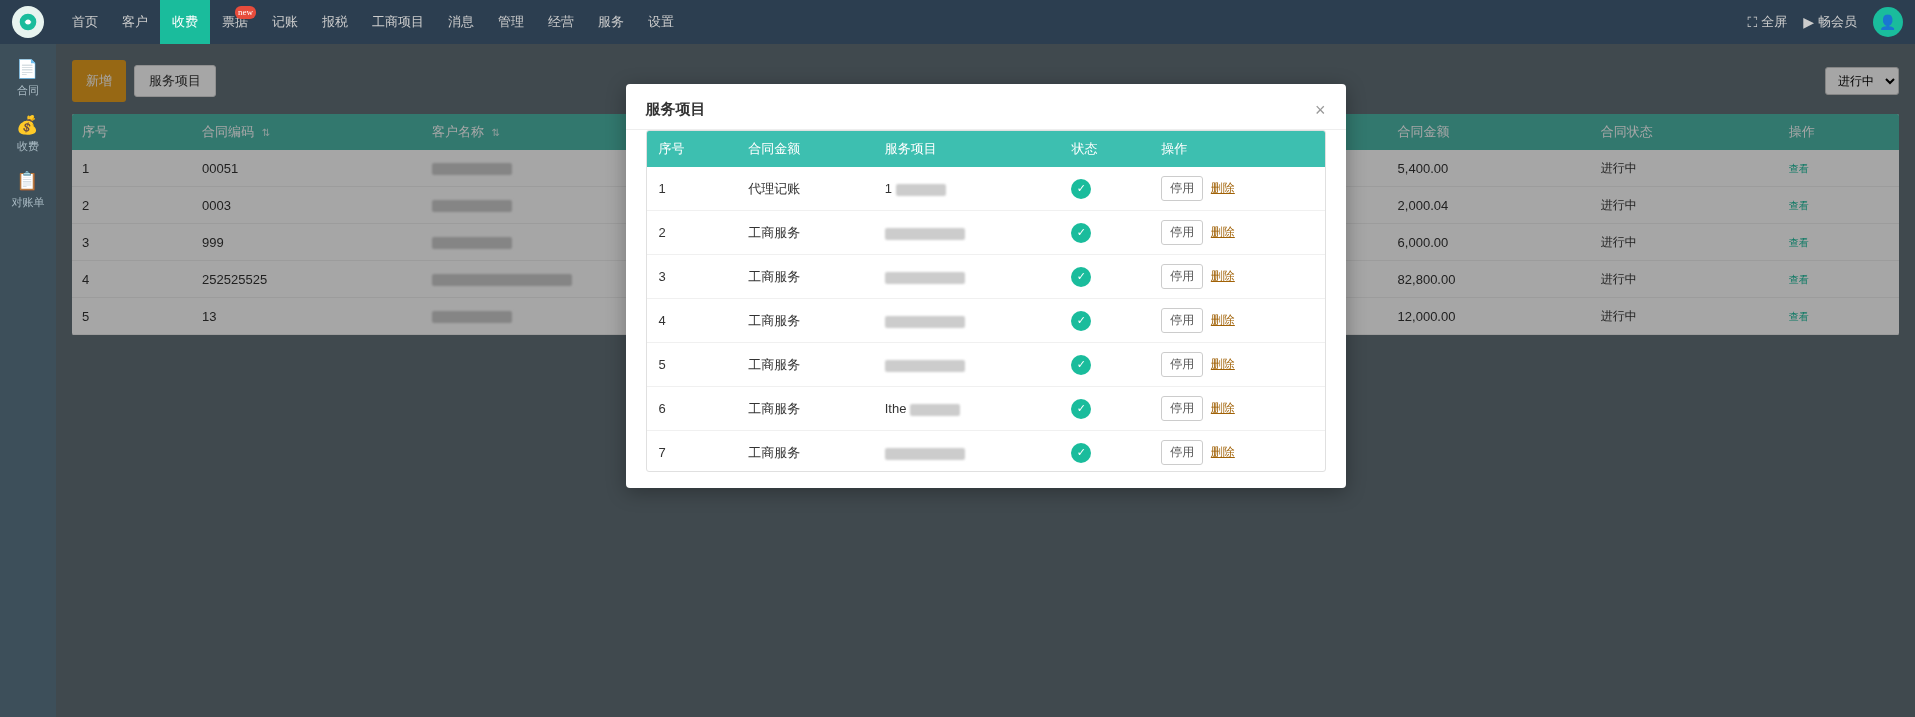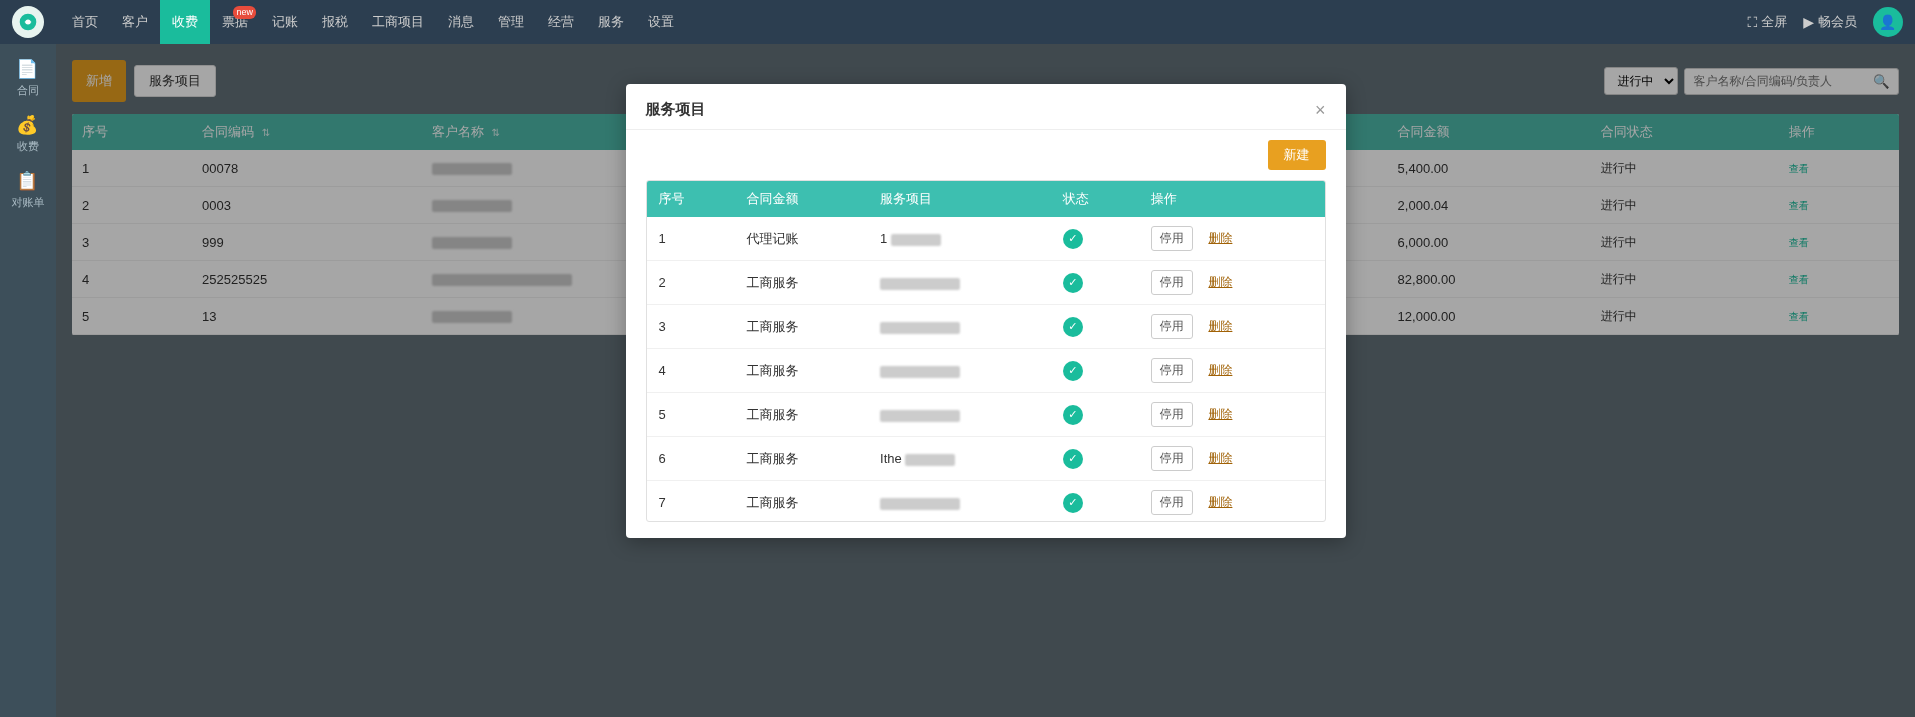--- a/index.html
+++ b/index.html
@@ -26,20 +26,21 @@
     }
     .top-nav .logo svg { width: 20px; height: 20px; }
     .nav-item {
       padding: 0 12px;
       height: 44px;
       display: flex; align-items: center;
       cursor: pointer;
       color: #ccc;
       font-size: 13px;
       position: relative;
+      font-family: Liberation Serif, serif;
     }
     .nav-item.active {
       background: #1abc9c;
       color: #fff;
     }
     .nav-item .badge-new {
       position: absolute;
       top: 6px; right: 4px;
       background: #e74c3c;
       color: #fff;
@@ -338,21 +339,21 @@
       font-size: 11px;
     }
     .btn-stop {
       background: none;
       border: 1px solid #ccc;
       border-radius: 3px;
       padding: 3px 8px;
       font-size: 12px;
       color: #555;
       cursor: pointer;
-      margin-right: 12px;
+      margin-right: 4px;
     }
     .btn-delete {
       background: none;
       border: none;
       color: #a16207;
       font-size: 12px;
       cursor: pointer;
       text-decoration: underline;
     }
     .table-wrap-scroll {
@@ -449,46 +450,40 @@
 
     <div class="toolbar">
       <button class="btn-new">新增</button>
       <button class="btn-service">服务项目</button>
       <div class="filter-area">
         <select class="filter-select">
           <option>进行中</option>
           <option>全部</option>
           <option>已结束</option>
         </select>
-        <div class="search-box">
-          <input type="text" placeholder="客户名称/合同编码/负责人" style="">
-          <button class="search-btn">
-            <span>🔍</span>
-          </button>
-        </div>
       </div>
     </div>
 
     <table class="data-table">
       <thead>
         <tr>
           <th>序号</th>
           <th>合同编码 <span class="sort-icon">⇅</span></th>
           <th>客户名称 <span class="sort-icon">⇅</span></th>
           <th>服务项目 <span class="sort-icon">▼</span></th>
           <th>服务期限起止 <span class="sort-icon">⇅</span></th>
           <th>合同金额</th>
           <th>合同状态</th>
           <th>操作</th>
         </tr>
       </thead>
       <tbody id="main-table-body">
       <tr>
     <td>1</td>
-    <td>00078</td>
+    <td>00051</td>
     <td><span class="blurred"></span></td>
     <td>小规模记账</td>
     <td>202305-202404</td>
     <td>5,400.00</td>
     <td><span class="tag-jinxing">进行中</span></td>
     <td><span class="link-view">查看</span></td>
   </tr>
           <tr>
     <td>2</td>
     <td>0003</td>
@@ -530,23 +525,20 @@
     <td><span class="link-view">查看</span></td>
   </tr>
         </tbody>
     </table>
 
     <div class="modal-overlay">
       <div class="modal">
         <div class="modal-header">
           <span class="modal-title">服务项目</span>
           <button class="modal-close">×</button>
-        </div>
-        <div class="modal-toolbar">
-          <button class="btn-modal-new">新建</button>
         </div>
         <div class="modal-body">
           <div class="modal-table-wrap">
             <div class="table-wrap-scroll">
               <table class="modal-table">
                 <thead>
                   <tr>
                     <th>序号</th>
                     <th>合同金额</th>
                     <th>服务项目</th>

